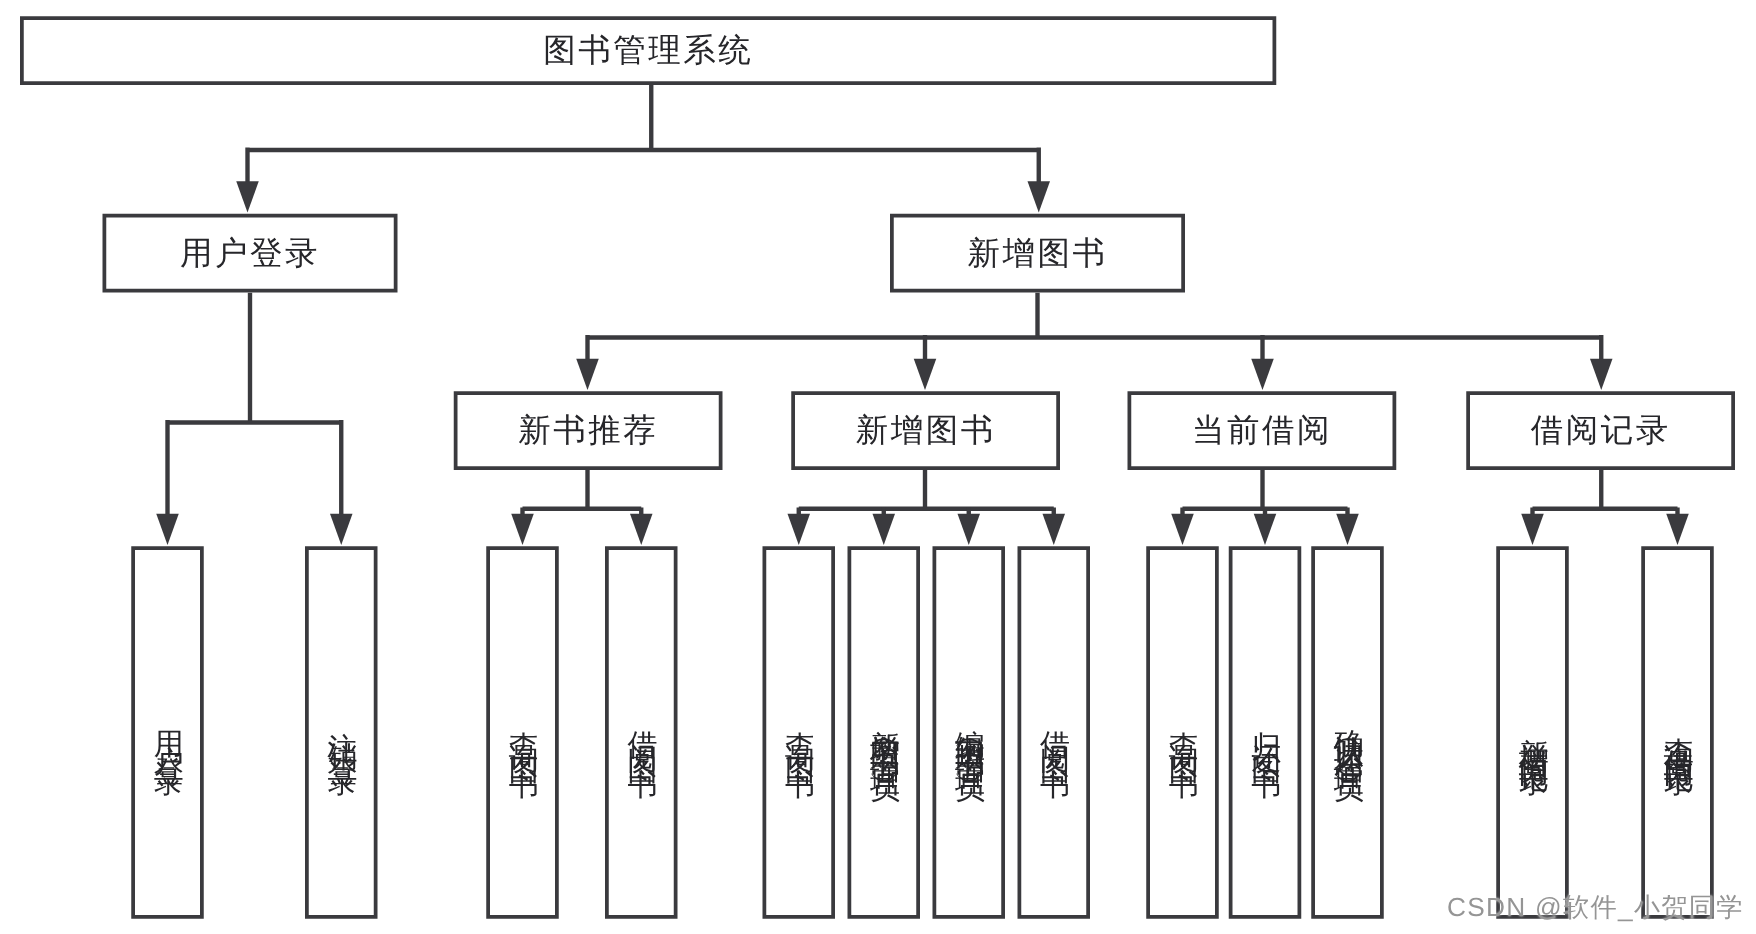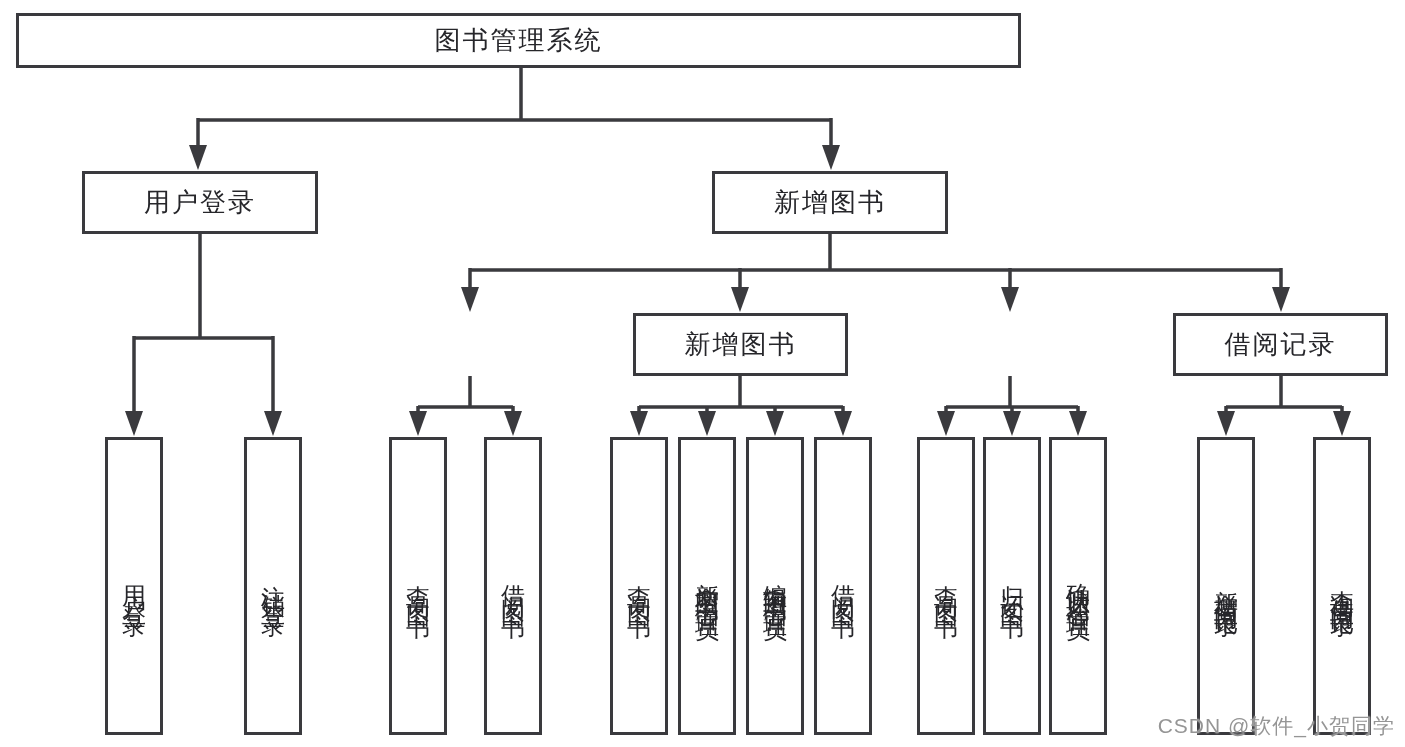--- a/index.html
+++ b/index.html
@@ -110,22 +110,28 @@
     <span class="hlabel">图书管理系统</span>
   </div>
 
   <div class="box lvl1" style="left:82px;">
     <span class="hlabel">用户登录</span>
   </div>
   <div class="box lvl1" style="left:712px;">
     <span class="hlabel">新增图书</span>
   </div>
 
+  <div class="box grp" style="left:363px;">
+    <span class="hlabel">新书推荐</span>
+  </div>
   <div class="box grp" style="left:633px;">
     <span class="hlabel">新增图书</span>
+  </div>
+  <div class="box grp" style="left:902px;">
+    <span class="hlabel">当前借阅</span>
   </div>
   <div class="box grp" style="left:1173px;">
     <span class="hlabel">借阅记录</span>
   </div>
 
   <div class="box leaf" style="left:105px;">
     <span class="vlabel">用户登录</span>
   </div>
   <div class="box leaf" style="left:244px;">
     <span class="vlabel">注销登录</span>

